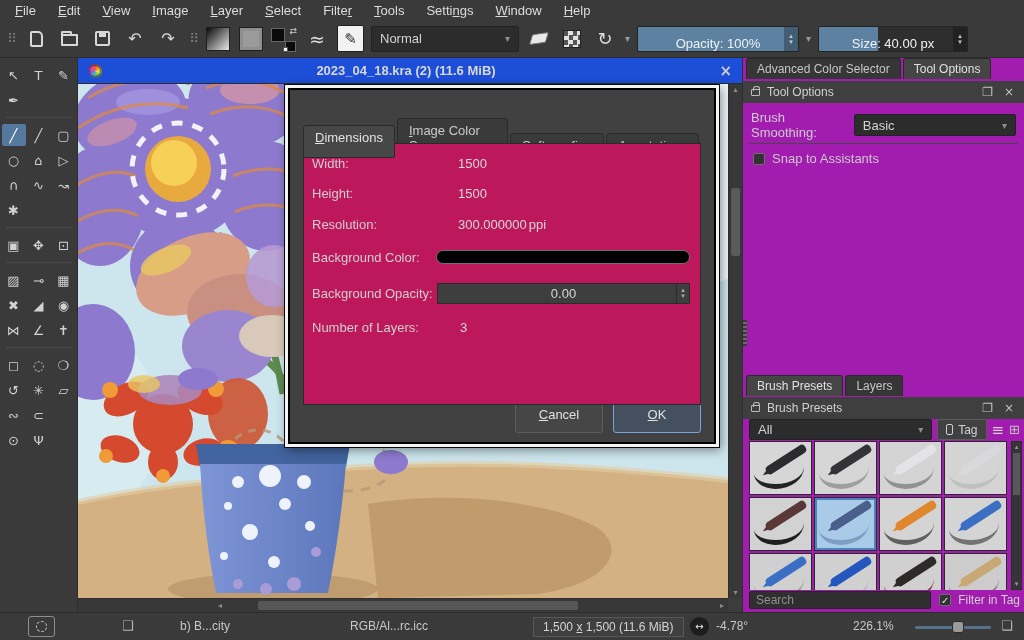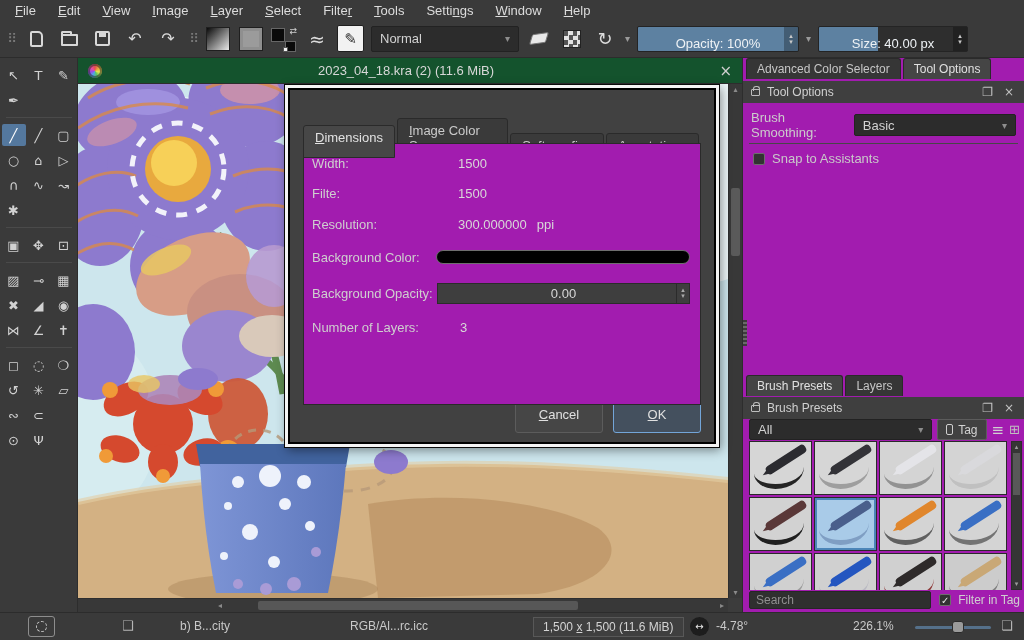--- a/index.html
+++ b/index.html
@@ -66,22 +66,22 @@
     align-content:start; gap:3px 1px; padding-top:6px; }
   .tool { width:24px; height:22px; display:flex; align-items:center; justify-content:center;
     color:#d2d2d2; font-size:13px; border-radius:2px; }
   .tool.active { background:#54789e; color:#fff; font-weight:bold; }
   .tool.sep { grid-column:1/-1; width:auto; height:7px; position:relative; }
   .tool.sep::after { content:""; position:absolute; left:4px; right:4px; top:3px; height:1px; background:#4a4a4a; }
   .tool.spacer { visibility:hidden; }
 
   
   .subwindow { position:absolute; left:78px; top:58px; width:664px; bottom:28px; background:#3c3c3c; }
-  .sw-titlebar { position:absolute; left:0; top:0; right:0; height:26px; background:#14532d;
-    border-bottom:1px solid #2d2d2d; display:flex; align-items:center; padding:0 10px; }
+  .sw-titlebar { position:absolute; left:0; top:0; right:0; height:26px; background:#1d4ed8;
+    border-bottom:1px solid #2d2d2d; display:flex; align-items:center; padding:0 10px;font-weight:bold; }
   .krita-logo { width:14px; height:14px; border-radius:50%;
     background:conic-gradient(#e84e4e,#e8a23e,#e8e24e,#5ec45e,#4ea6e8,#9a4ee8,#e84e9e,#e84e4e);
     box-shadow:inset 0 0 0 2px rgba(40,40,40,.55); }
   .sw-title { flex:1; text-align:center; color:#d8d8d8; }
   .sw-close { width:22px; text-align:right; color:#cfcfcf; font-size:15px; }
   .canvas-wrap { position:absolute; left:0; top:26px; width:650px; height:514px; overflow:hidden; background:#cde6ed; }
   .vscroll { position:absolute; right:0; top:26px; width:14px; height:514px; background:#383838; border-left:1px solid #2e2e2e;
     font-size:8px; color:#8a8a8a; text-align:center; }
   .vscroll .thumb { position:absolute; left:2px; right:2px; top:104px; height:68px; background:#5a5a5a; border-radius:2px; }
   .vscroll .up { position:absolute; top:1px; left:0; right:0; }
@@ -96,21 +96,21 @@
   .dlg { position:absolute; left:285px; top:85px; width:434px; height:362px;
     border:3px solid #f4f4f4; outline:1px solid #0a0a0a; background:#000; z-index:10;
     box-shadow:2px 3px 10px rgba(0,0,0,.45); }
   .dlg-inner { position:absolute; inset:0; border:2px solid #000; background:#414141; }
   .dlg-tabs { position:absolute; left:13px; top:28px; right:13px; display:flex; align-items:flex-end; }
   .dtab { padding:4px 11px 3px; background:#3a3a3a; border:1px solid #2a2a2a; margin-right:2px;
     border-radius:3px 3px 0 0; color:#cbcbcb; font-size:13px; position:relative; }
   .dtab u { text-decoration:underline; }
   .dtab.active { background:#474747; color:#e2e2e2; z-index:3; padding-bottom:12px; margin-bottom:-1px; }
   .dlg-panel { position:absolute; left:13px; top:53px; right:13px; height:262px;
-    background:#a21caf; border:1px solid #2a2a2a; z-index:2; }
+    background:#be185d; border:1px solid #2a2a2a; z-index:2; }
   .drow { position:absolute; left:8px; right:8px; height:22px; display:flex; align-items:center; color:#cfcfcf; }
   .drow .dlab { width:146px; }
   .drow .dval { color:#d8d8d8; }
   .colorbar { position:absolute; left:124px; right:2px; height:14px; background:#000;
     border:1px solid #6e6e6e; border-radius:7px; }
   .spinbox { position:absolute; left:125px; right:2px; height:21px; background:#3e3e3e;
     border:1px solid #2b2b2b; display:flex; align-items:center; justify-content:center; color:#d8d8d8; }
   .spinbox .spin { position:absolute; right:0; top:0; bottom:0; width:13px; border-left:1px solid #2b2b2b;
     display:flex; flex-direction:column; align-items:center; justify-content:center; font-size:7px; line-height:6px; color:#aaa; }
   .dlg-btns { position:absolute; right:13px; bottom:9px; display:flex; gap:10px; }
@@ -518,27 +518,27 @@
           <span class="dtab"><span></span><u>I</u><span>mage Color Space</span></span>
           <span class="dtab"><span></span><u>S</u><span>oftproofing</span></span>
           <span class="dtab"><span></span><u>A</u><span>nnotations</span></span>
         </div>
       <div class="dlg-panel">
         <div class="drow" style="top:8px">
           <span class="dlab">Width:</span>
           <span class="dval">1500</span>
         </div>
         <div class="drow" style="top:38px">
-          <span class="dlab">Filte:</span>
+          <span class="dlab">Height:</span>
           <span class="dval">1500</span>
         </div>
         <div class="drow" style="top:69px">
           <span class="dlab">Resolution:</span>
           <span class="dval">300.000000</span>
-          <span class="dval" style="margin-left:10px">ppi</span>
+          <span class="dval" style="margin-left:2px">ppi</span>
         </div>
         <div class="drow" style="top:102px">
           <span class="dlab">Background Color:</span>
           <span class="colorbar"></span>
         </div>
         <div class="drow" style="top:138px">
           <span class="dlab">Background Opacity:</span>
           <span class="spinbox">
             <span>0.00</span>
             <span class="spin">

